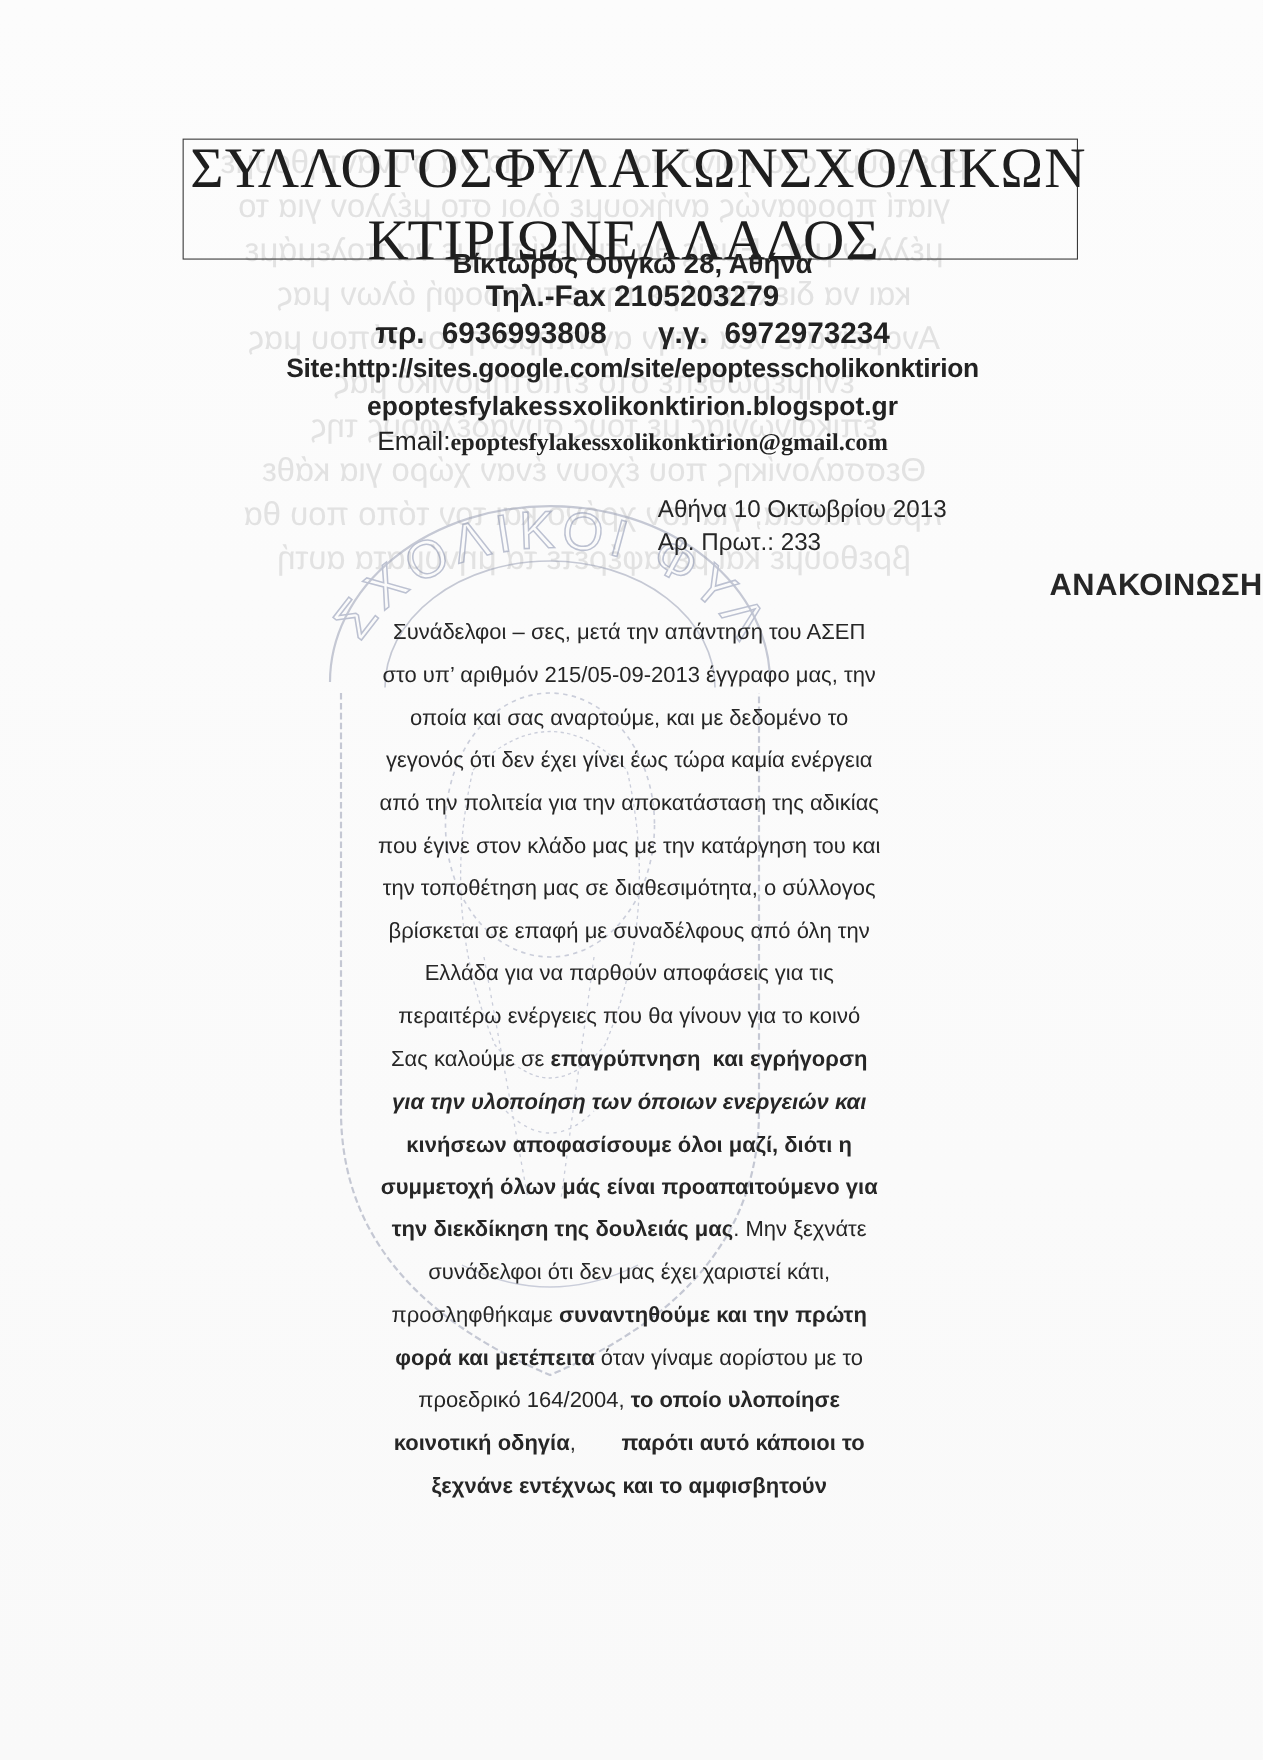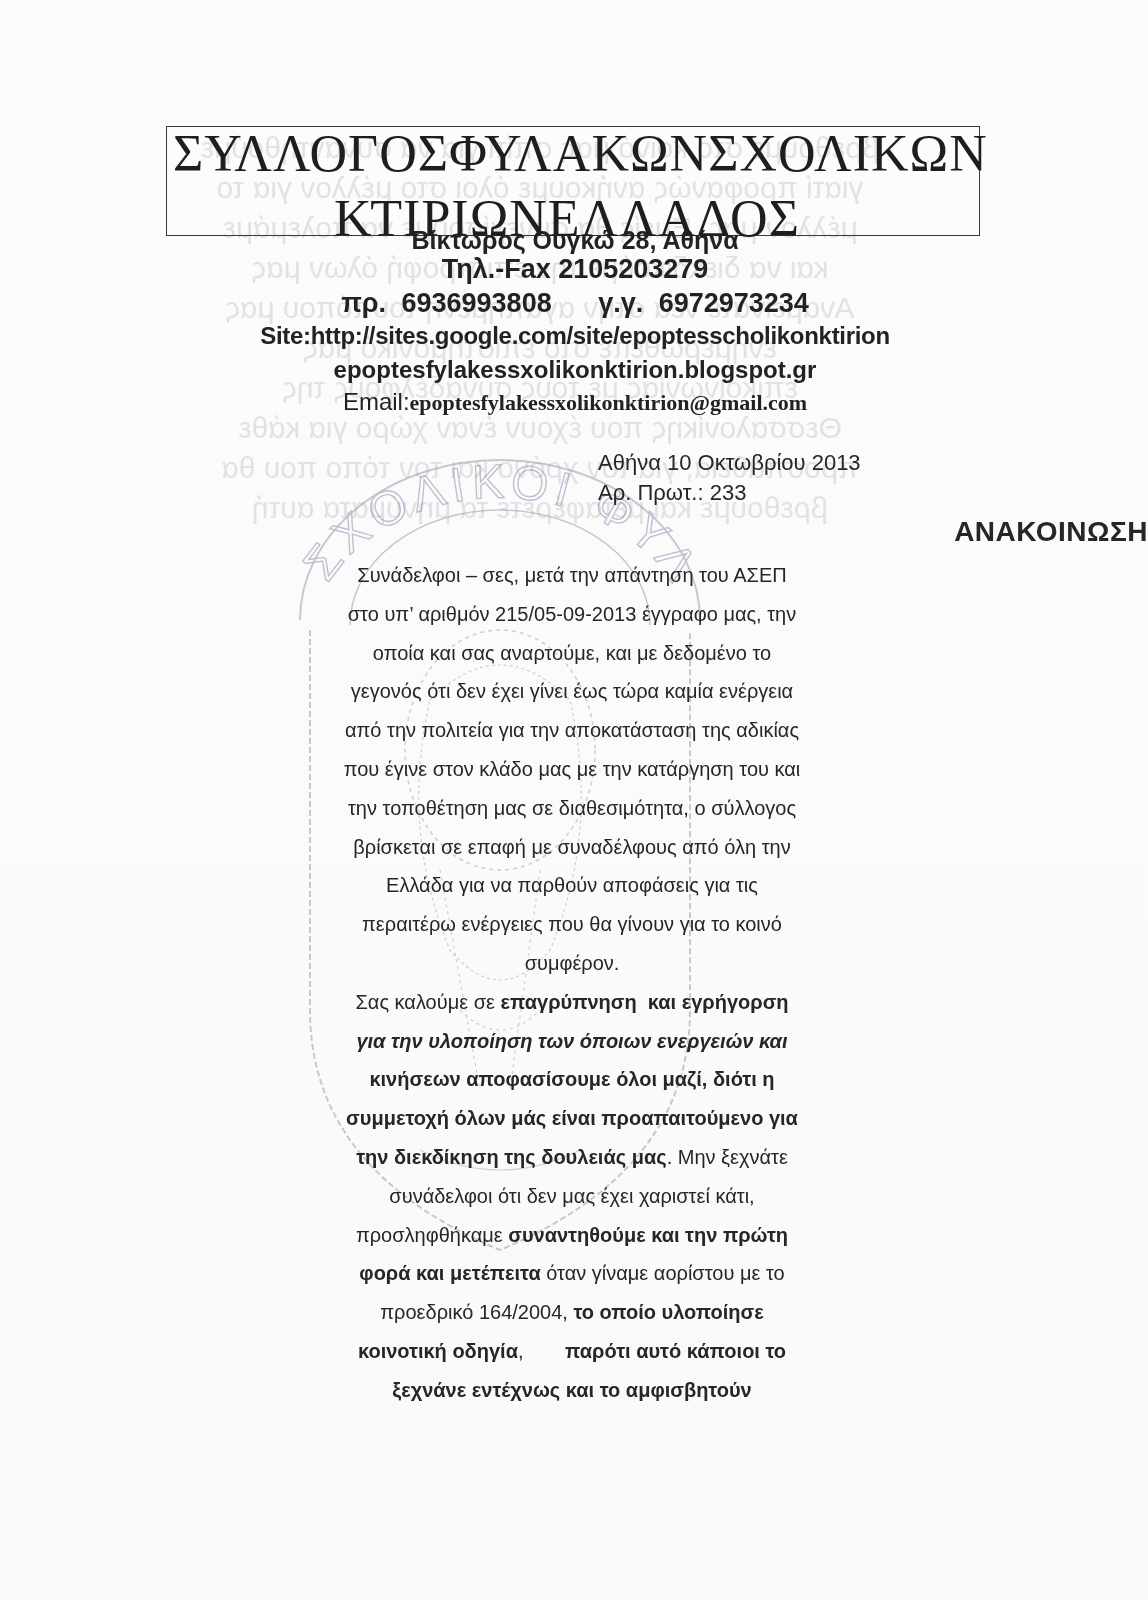--- a/index.html
+++ b/index.html
@@ -143,21 +143,20 @@
         <div class="line"><span style="white-space: pre;">Συνάδελφοι – σες, μετά την απάντηση του ΑΣΕΠ</span></div>
         <div class="line"><span style="white-space: pre;">στο υπ’ αριθμόν 215/05-09-2013 έγγραφο μας, την</span></div>
         <div class="line"><span style="white-space: pre;">οποία και σας αναρτούμε, και με δεδομένο το</span></div>
         <div class="line"><span style="white-space: pre;">γεγονός ότι δεν έχει γίνει έως τώρα καμία ενέργεια</span></div>
         <div class="line"><span style="white-space: pre;">από την πολιτεία για την αποκατάσταση της αδικίας</span></div>
         <div class="line"><span style="white-space: pre;">που έγινε στον κλάδο μας με την κατάργηση του και</span></div>
         <div class="line"><span style="white-space: pre;">την τοποθέτηση μας σε διαθεσιμότητα, ο σύλλογος</span></div>
         <div class="line"><span style="white-space: pre;">βρίσκεται σε επαφή με συναδέλφους από όλη την</span></div>
         <div class="line"><span style="white-space: pre;">Ελλάδα για να παρθούν αποφάσεις για τις</span></div>
         <div class="line"><span style="white-space: pre;">περαιτέρω ενέργειες που θα γίνουν για το κοινό</span></div>
-        <div class="line"><span style="white-space: pre;">συμφέρον.</span></div>
         <div class="line"><span style="white-space: pre;">Σας καλούμε σε </span><span class="b" style="white-space: pre;">επαγρύπνηση  και εγρήγορση</span></div>
         <div class="line"><span class="b" style="white-space: pre; font-style: italic;">για την υλοποίηση των όποιων ενεργειών και</span></div>
         <div class="line"><span class="b" style="white-space: pre;">κινήσεων αποφασίσουμε όλοι μαζί, διότι η</span></div>
         <div class="line"><span class="b" style="white-space: pre;">συμμετοχή όλων μάς είναι προαπαιτούμενο για</span></div>
         <div class="line"><span class="b" style="white-space: pre;">την διεκδίκηση της δουλειάς μας</span><span style="white-space: pre;">. Μην ξεχνάτε</span></div>
         <div class="line"><span style="white-space: pre;">συνάδελφοι ότι δεν μας έχει χαριστεί κάτι,</span></div>
         <div class="line"><span style="white-space: pre;">προσληφθήκαμε </span><span class="b" style="white-space: pre;">συναντηθούμε και την πρώτη</span></div>
         <div class="line"><span class="b" style="white-space: pre;">φορά και μετέπειτα</span><span style="white-space: pre;"> όταν γίναμε αορίστου με το</span></div>
         <div class="line"><span style="white-space: pre;">προεδρικό 164/2004, </span><span class="b" style="white-space: pre;">το οποίο υλοποίησε</span></div>
         <div class="line"><span class="b" style="white-space: pre;">κοινοτική οδηγία</span><span style="white-space: pre;">, </span><span class="b" style="white-space: pre; margin-left: 36px;">παρότι αυτό κάποιοι το</span></div>

